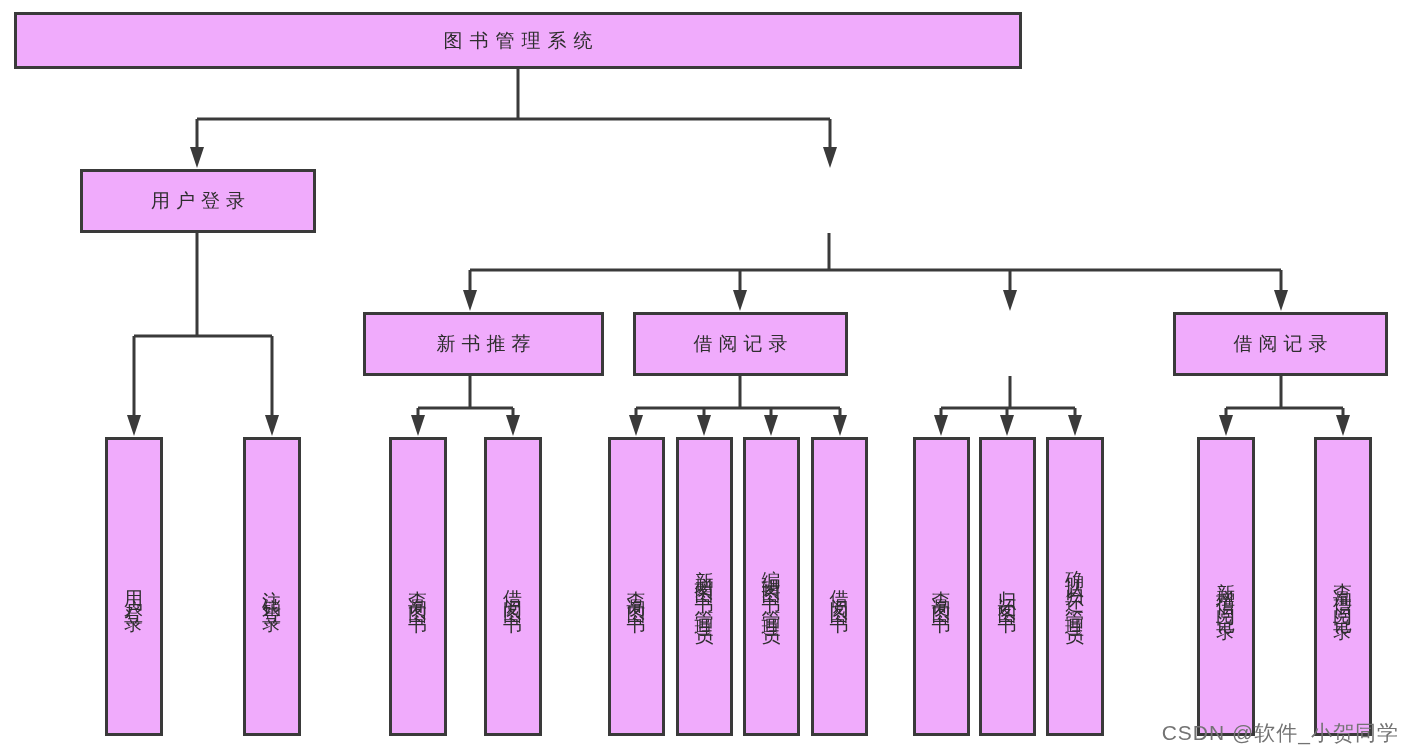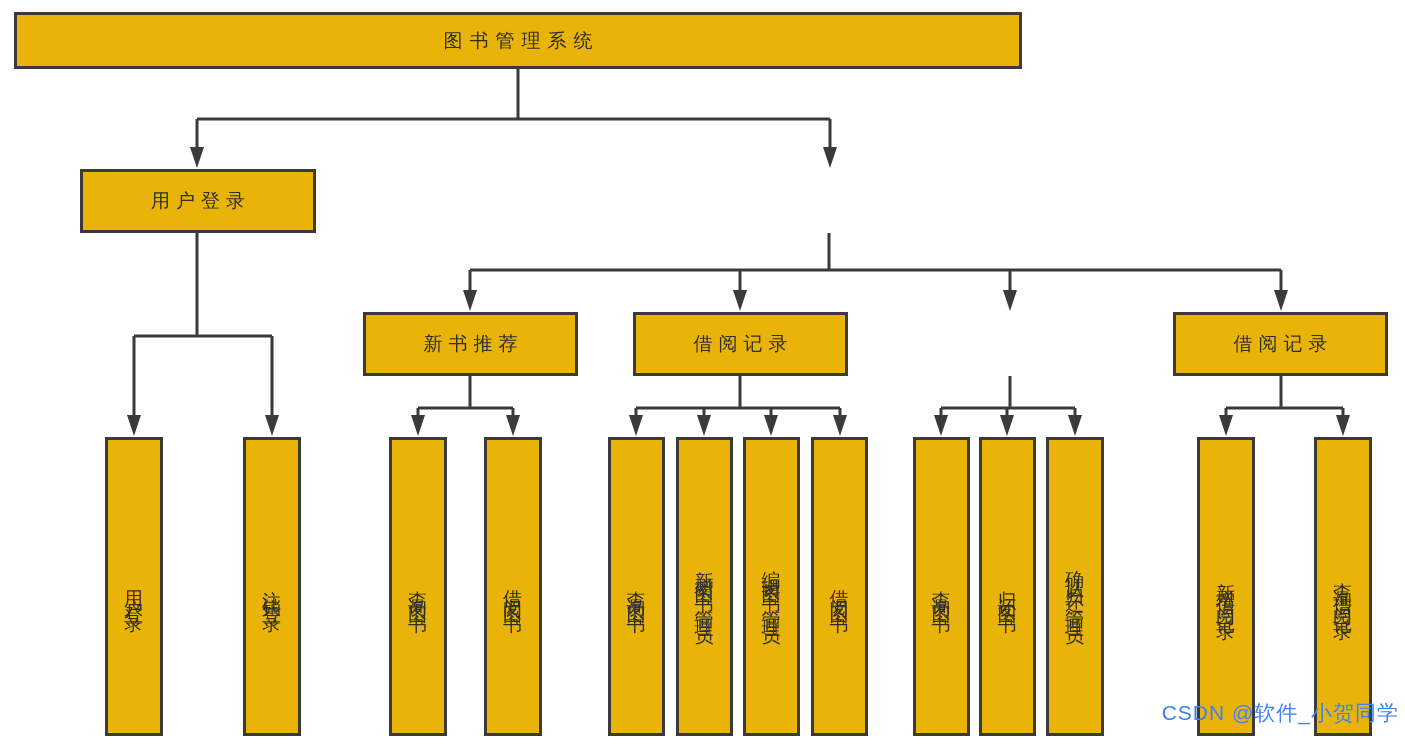--- a/index.html
+++ b/index.html
@@ -18,21 +18,21 @@
   #connectors {
     position: absolute;
     left: 0; top: 0;
     width: 1405px;
     height: 747px;
   }
   .node {
     position: absolute;
     box-sizing: border-box;
     border: 3px solid #3a3a3a;
-    background: #eab308;
+    background: #f0abfc;
     display: flex;
     align-items: center;
     justify-content: center;
     color: #2e2e2e;
   }
   .node.hlabel span {
     font-size: 19px;
     letter-spacing: 6px;
     margin-right: -6px;
     white-space: nowrap;
@@ -46,24 +46,24 @@
     text-orientation: mixed;
     font-size: 19px;
     letter-spacing: 8px;
     margin-bottom: -8px;
     line-height: 1;
     white-space: nowrap;
   }
   #watermark {
     position: absolute;
     right: 6px;
-    bottom: 20px;
+    bottom: 0;
     font-size: 21px;
     letter-spacing: 1px;
-    color: #3b82f6;
+    color: #737373;
     z-index: 5;
     white-space: nowrap;
     margin-left: 24px;
   }
 </style>
 </head>
 <body>
 
 <div id="canvas">
 
@@ -111,21 +111,21 @@
   </svg>
 
   <div class="node root hlabel" style="left:14px; top:12px; width:1008px; height:57px;">
     <span>图书管理系统</span>
   </div>
 
   <div class="node hlabel" style="left:80px; top:169px; width:236px; height:64px;">
     <span>用户登录</span>
   </div>
 
-  <div class="node hlabel" style="left:363px; top:312px; width:215px; height:64px;justify-content:center;">
+  <div class="node hlabel" style="left:363px; top:312px; width:241px; height:64px;justify-content:center;">
     <span>新书推荐</span>
   </div>
   <div class="node hlabel" style="left:633px; top:312px; width:215px; height:64px;">
     <span>借阅记录</span>
   </div>
   <div class="node hlabel" style="left:1173px; top:312px; width:215px; height:64px;">
     <span>借阅记录</span>
   </div>
 
   <div class="node leaf" style="left:105px; top:437px; width:58px; height:299px;">

